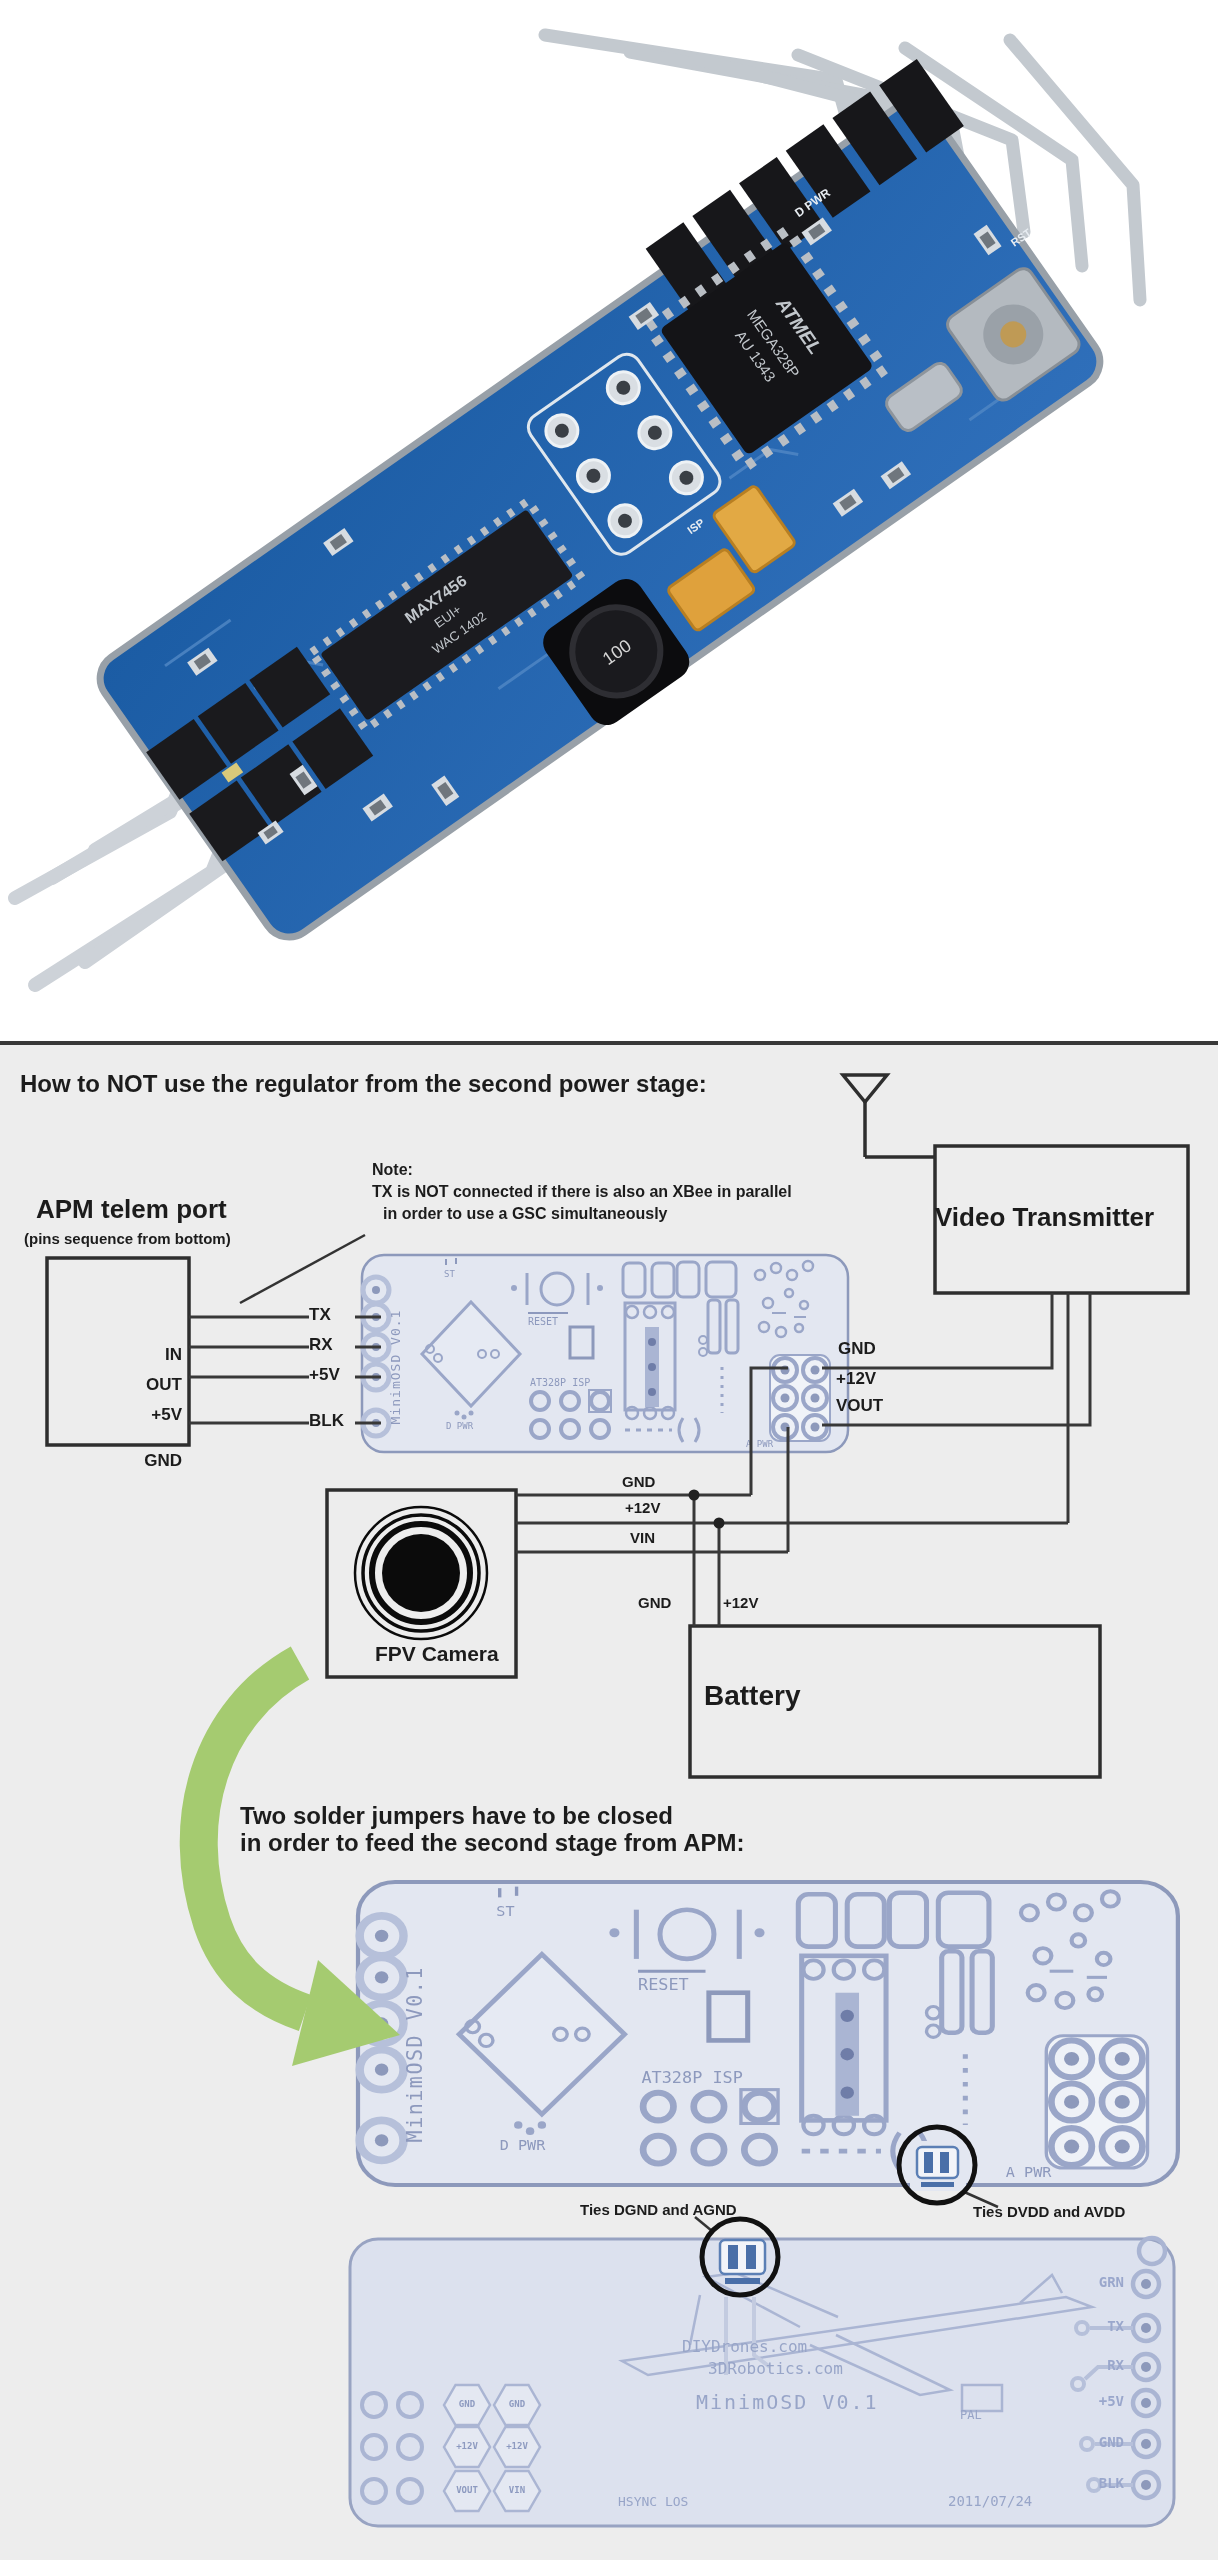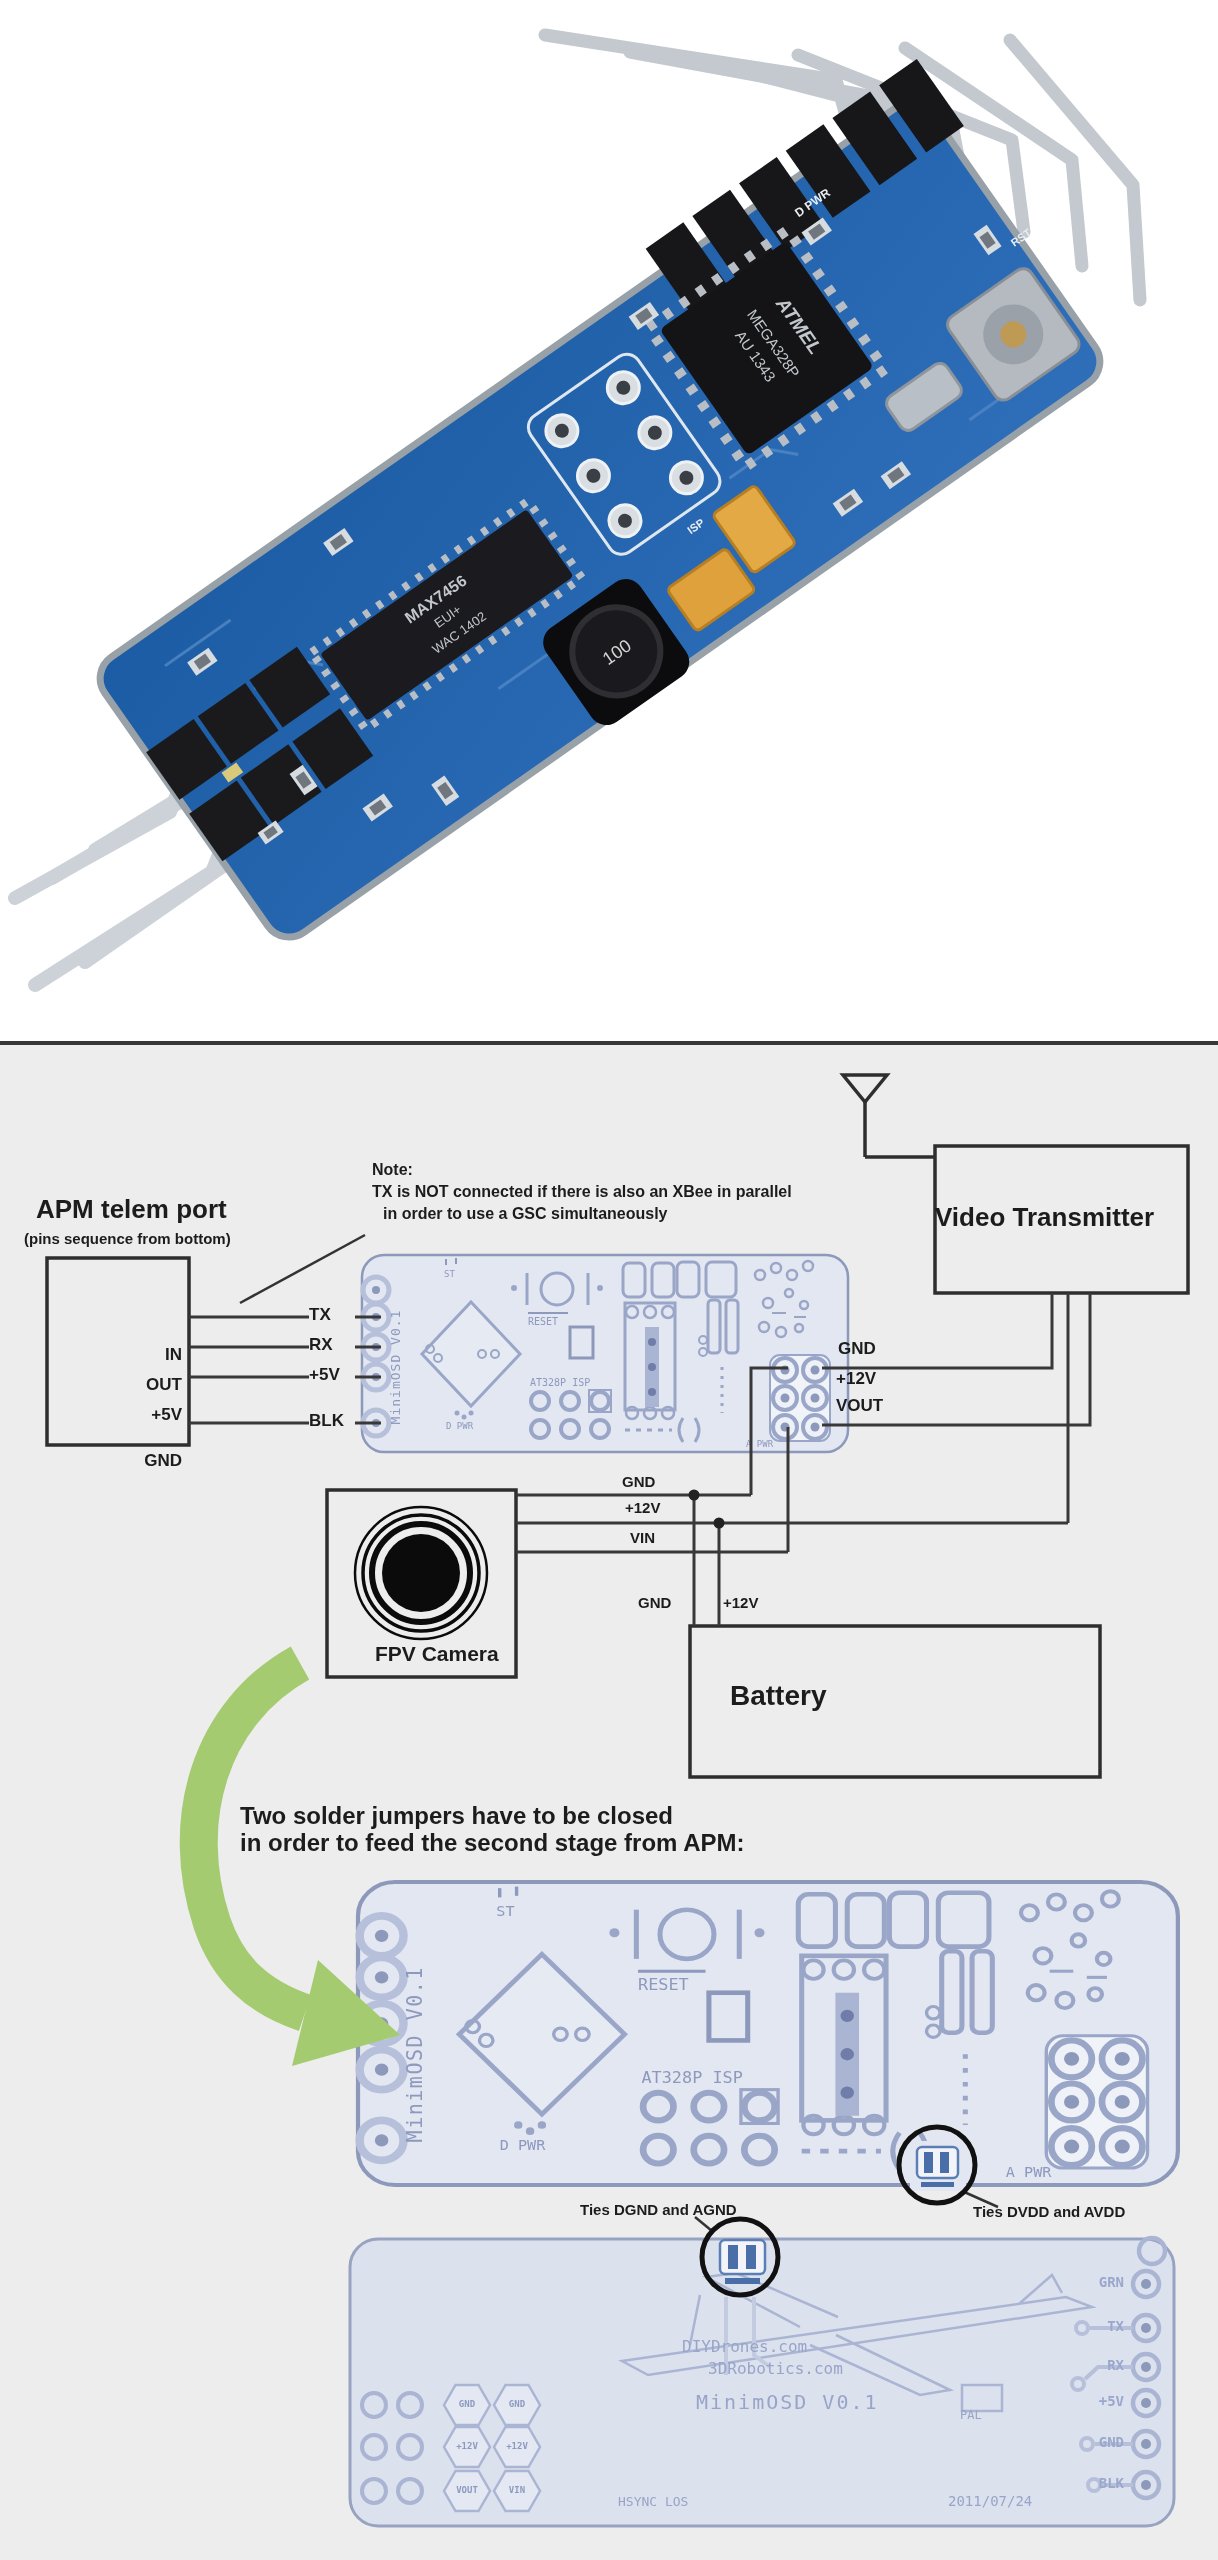--- a/index.html
+++ b/index.html
@@ -456,20 +456,21 @@
         <g>
           <rect x="720" y="1195" width="45" height="34" rx="5" fill="#f2f4f9" stroke="#5b7fb5" stroke-width="2.5"></rect>
           <rect x="728" y="1200" width="10" height="24" fill="#4a6fa8"></rect>
           <rect x="746" y="1200" width="10" height="24" fill="#4a6fa8"></rect>
           <rect x="725" y="1233" width="35" height="6" fill="#4a6fa8"></rect>
           <circle cx="740" cy="1212" r="38" fill="none" stroke="#111" stroke-width="5"></circle>
         </g>
       </g>
     </svg>
 
+    <span class="dg b t24" style="left:20px;top:26px;">How to NOT use the regulator from the second power stage:</span>
 
     <span class="dg b t16" style="left:372px;top:116px;">Note:</span>
     <span class="dg b t16" style="left:372px;top:138px;">TX is NOT connected if there is also an XBee in parallel</span>
     <span class="dg b t16" style="left:372px;top:160px;margin-left:11px;">in order to use a GSC simultaneously</span>
 
     <span class="dg xb t26 ctr" style="left:36px;top:150px;width:240px;">APM telem port</span>
     <span class="dg b t15 ctr" style="left:24px;top:186px;width:264px;">(pins sequence from bottom)</span>
 
     <span class="dg b t17 rgt" style="left:118px;top:261px;width:64px;">IN</span>
     <span class="dg b t17 rgt" style="left:118px;top:291px;width:64px;">OUT</span>
@@ -488,21 +489,21 @@
     <span class="dg xb t26 ctr" style="left:935px;top:158px;width:253px;">Video Transmitter</span>
 
     <span class="dg b t15" style="left:622px;top:429px;">GND</span>
     <span class="dg b t15" style="left:625px;top:455px;">+12V</span>
     <span class="dg b t15" style="left:630px;top:485px;">VIN</span>
 
     <span class="dg b t15" style="left:638px;top:550px;">GND</span>
     <span class="dg b t15" style="left:723px;top:550px;">+12V</span>
 
     <span class="dg xb t21 ctr" style="left:327px;top:597px;width:189px;margin-left:48px;">FPV Camera</span>
-    <span class="dg xb t28 ctr" style="left:690px;top:636px;width:362px;padding-left:40px;">Battery</span>
+    <span class="dg xb t28 ctr" style="left:664px;top:636px;width:362px;padding-left:40px;">Battery</span>
 
     <span class="dg xb t24" style="left:240px;top:758px;">Two solder jumpers have to be closed</span>
     <span class="dg xb t24" style="left:240px;top:785px;">in order to feed the second stage from APM:</span>
 
     <span class="dg b t15" style="left:580px;top:1157px;">Ties DGND and AGND</span>
     <span class="dg b t15" style="left:973px;top:1159px;">Ties DVDD and AVDD</span>
 
     <span class="dg mono" style="left:682px;top:1293px;font-size:16px;">DIYDrones.com</span>
     <span class="dg mono" style="left:708px;top:1315px;font-size:16px;">3DRobotics.com</span>
     <span class="dg mono" style="left:696px;top:1346px;font-size:20px;letter-spacing:2px;">MinimOSD V0.1</span>

